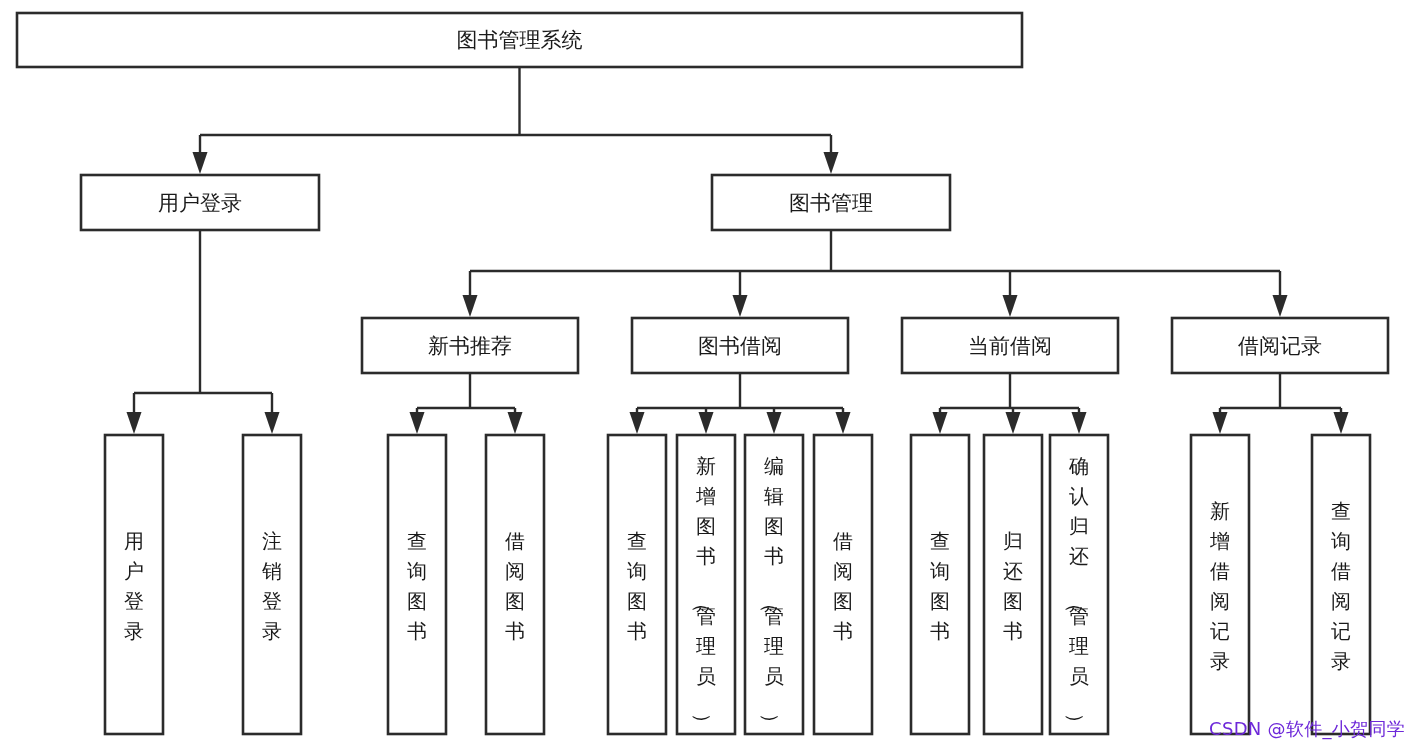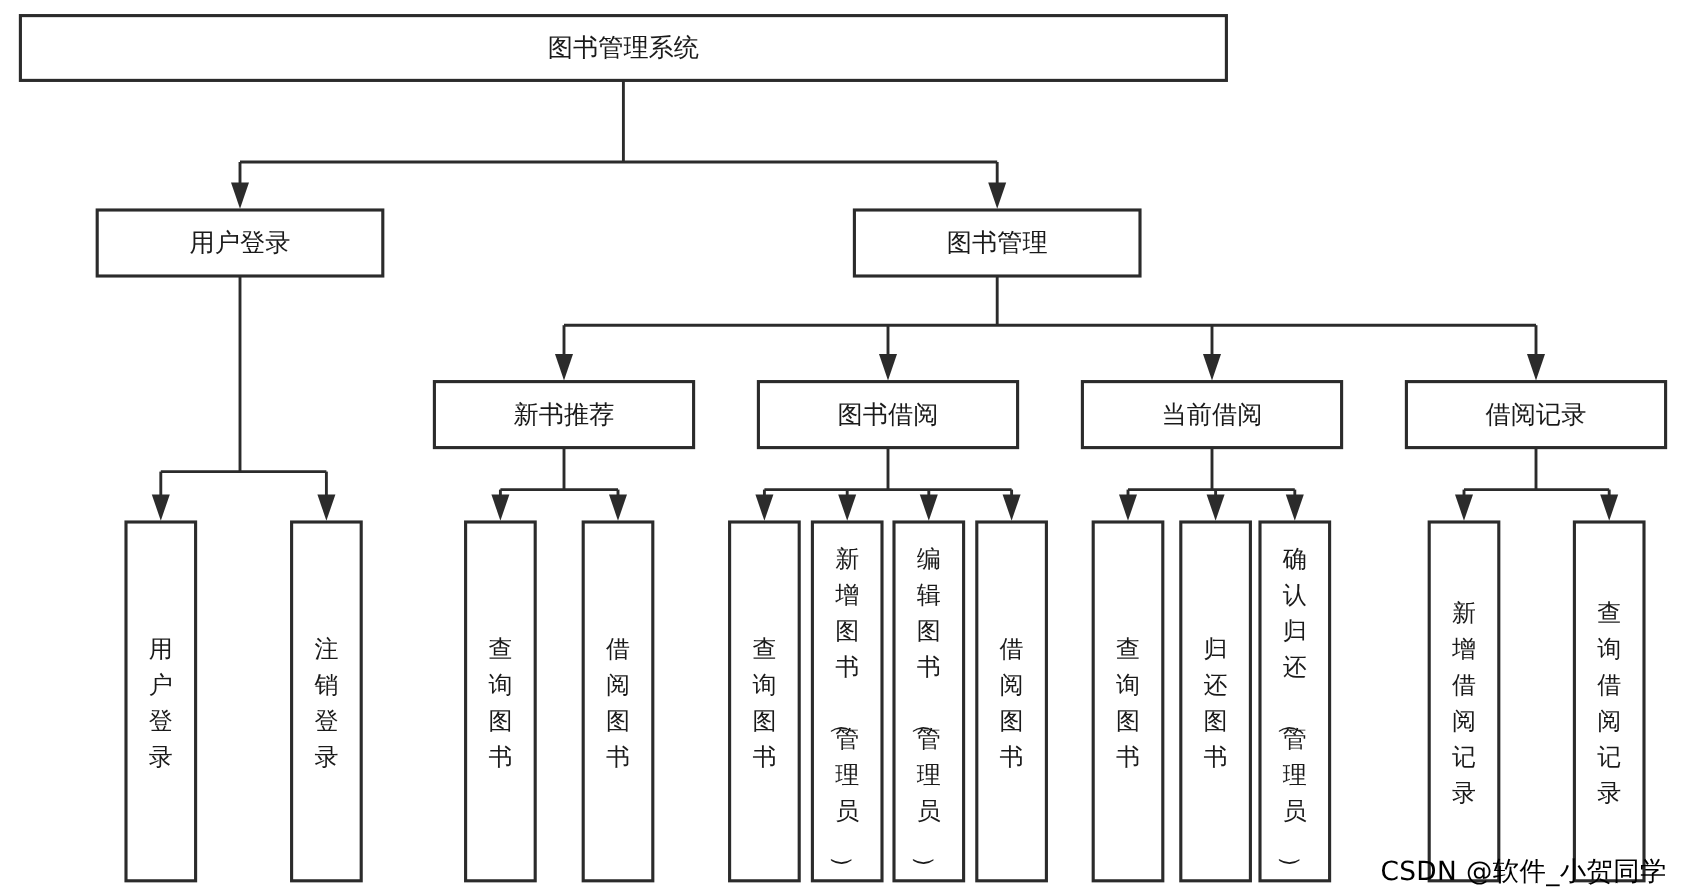--- a/index.html
+++ b/index.html
@@ -50,25 +50,25 @@
     dominant-baseline: middle;
   }
   .node-label-vertical {
     fill: #1a1a1a;
     font-family: "DejaVu Sans", "Liberation Sans", sans-serif;
     font-size: 20px;
     text-anchor: middle;
   }
   .watermark {
     position: absolute;
-    right: 16px;
+    right: 0;
     bottom: 6px;
     font-family: "DejaVu Sans", "Liberation Sans", sans-serif;
-    font-size: 22px;
-    color: #000000;
+    font-size: 18px;
+    color: #6d28d9;
     white-space: nowrap;
     letter-spacing: 0.3px;
     user-select: none;
   }
 </style>
 </head>
 <body>
 
 <div id="diagram-root">
   <svg id="tree-svg" viewBox="0 0 1405 747" xmlns="http://www.w3.org/2000/svg">

